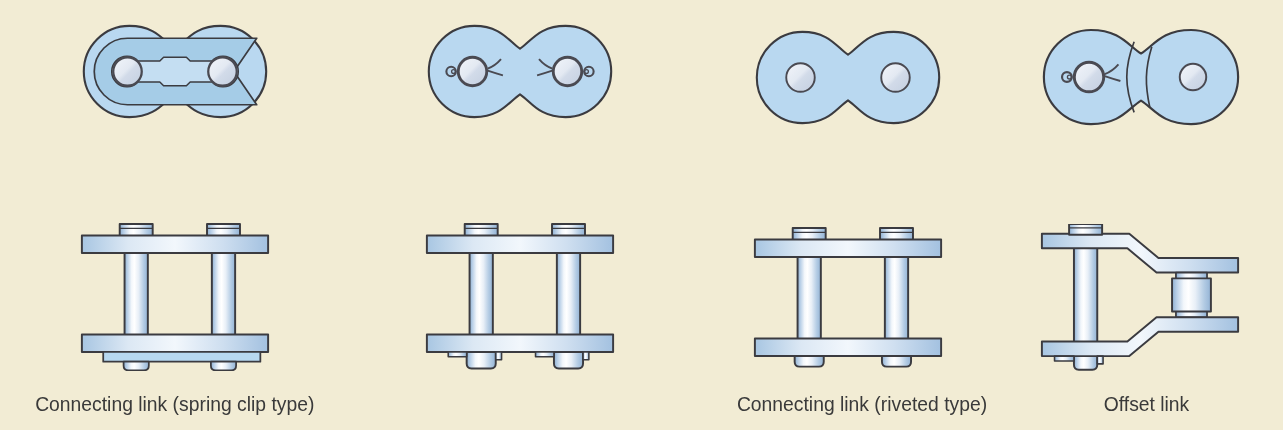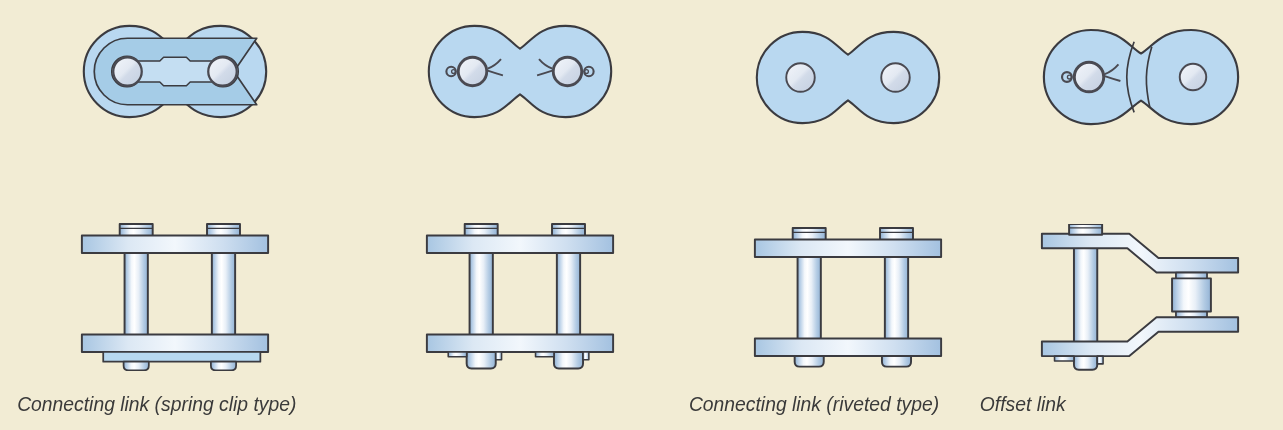--- a/index.html
+++ b/index.html
@@ -6,22 +6,22 @@
     --bg:#f2ecd4; --outline:#3b3b40; --plate-blue:#b9d8f0; --clip-blue:#a5cce7;
     --slot-blue:#c4def2; --clipbar-blue:#b7d8f0; --text:#3a3a3a; --ring:#4a4a52;
   }
   html,body{margin:0;padding:0;}
   body{width:1283px;height:430px;background:var(--bg);position:relative;overflow:hidden;
        font-family:"Liberation Sans", sans-serif;}
   .canvas{position:absolute;inset:0;}
   figure.col{position:absolute;margin:0;top:0;height:430px;}
   svg.topview{position:absolute;top:24px;left:0;}
   svg.sideview{position:absolute;top:221px;left:0;}
-  .caption{position:absolute;top:392px;width:340px;
-           font-size:21px;color:var(--text);font-style:italic;}
+  .caption{position:absolute;top:392px;width:340px;text-align:center;
+           font-size:21px;color:var(--text);}
   .caption span{display:inline-block;transform:scaleX(0.92);transform-origin:50% 50%;white-space:nowrap;}
   .defsonly{position:absolute;width:0;height:0;}
   path,rect,circle,line{stroke-linejoin:round;}
 </style>
 </head>
 <body>
 
 <div class="canvas">
 
   <svg class="defsonly" aria-hidden="true">
@@ -133,21 +133,21 @@
         <line x1="43" y1="7.5" x2="77" y2="7.5" stroke="var(--outline)" stroke-width="1.3"></line>
         <rect x="133" y="3" width="34" height="13" fill="url(#gradMetal)" stroke="var(--outline)" stroke-width="2"></rect>
         <line x1="133" y1="7.5" x2="167" y2="7.5" stroke="var(--outline)" stroke-width="1.3"></line>
       </g>
       <rect x="4" y="15" width="192" height="18" fill="url(#gradPlate)" stroke="var(--outline)" stroke-width="2"></rect>
       <path d="M 45 135 h 30 v 6 q 0 5 -5 5 h -20 q -5 0 -5 -5 z" fill="url(#gradMetal)" stroke="var(--outline)" stroke-width="2"></path>
       <path d="M 135 135 h 30 v 6 q 0 5 -5 5 h -20 q -5 0 -5 -5 z" fill="url(#gradMetal)" stroke="var(--outline)" stroke-width="2"></path>
       <rect x="4" y="117" width="192" height="18" fill="url(#gradPlate)" stroke="var(--outline)" stroke-width="2"></rect>
     </svg>
   </figure>
-  <figcaption class="caption" style="left:678px">
+  <figcaption class="caption" style="left:692px">
     <span>Connecting link (riveted type)</span>
   </figcaption>
 
   <figure class="col" style="left:1038px;width:212px;">
     <svg class="topview" style="left:0;top:28px" width="206" viewBox="0 0 210 100">
       <path d="M 105 26 C 92 18 84 2 54 2 A 48 48 0 1 0 54 98 C 84 98 92 82 105 74 C 118 82 126 98 156 98 A 48 48 0 1 0 156 2 C 126 2 118 18 105 26 Z" fill="var(--plate-blue)" stroke="var(--outline)" stroke-width="2.2"></path>
       <g fill="none" stroke="var(--outline)" stroke-width="1.7">
         <path d="M 98 14 C 88 40 88 60 98 86"></path>
         <path d="M 116 19 C 109 42 109 58 114 81"></path>
       </g>

